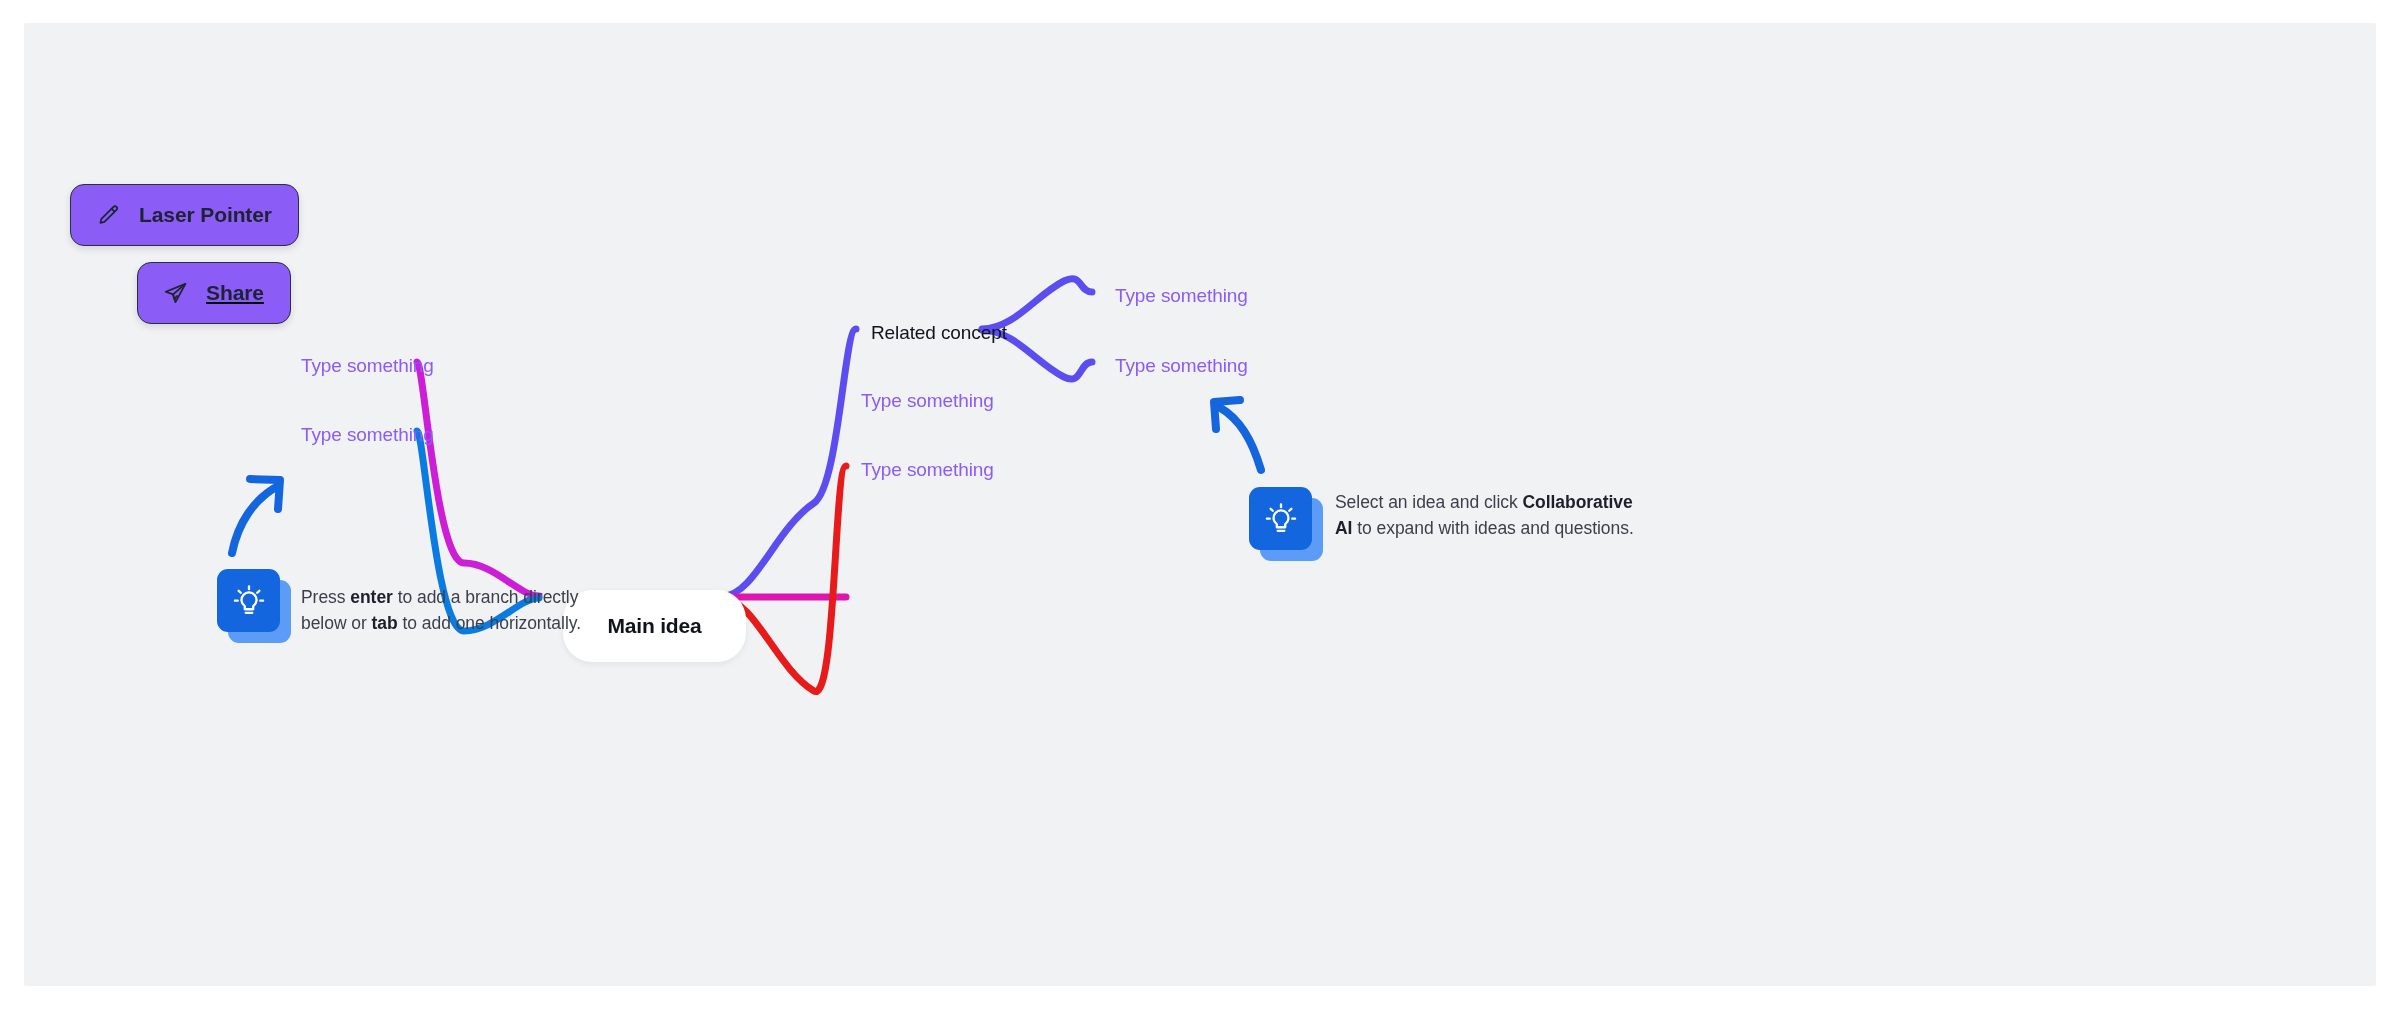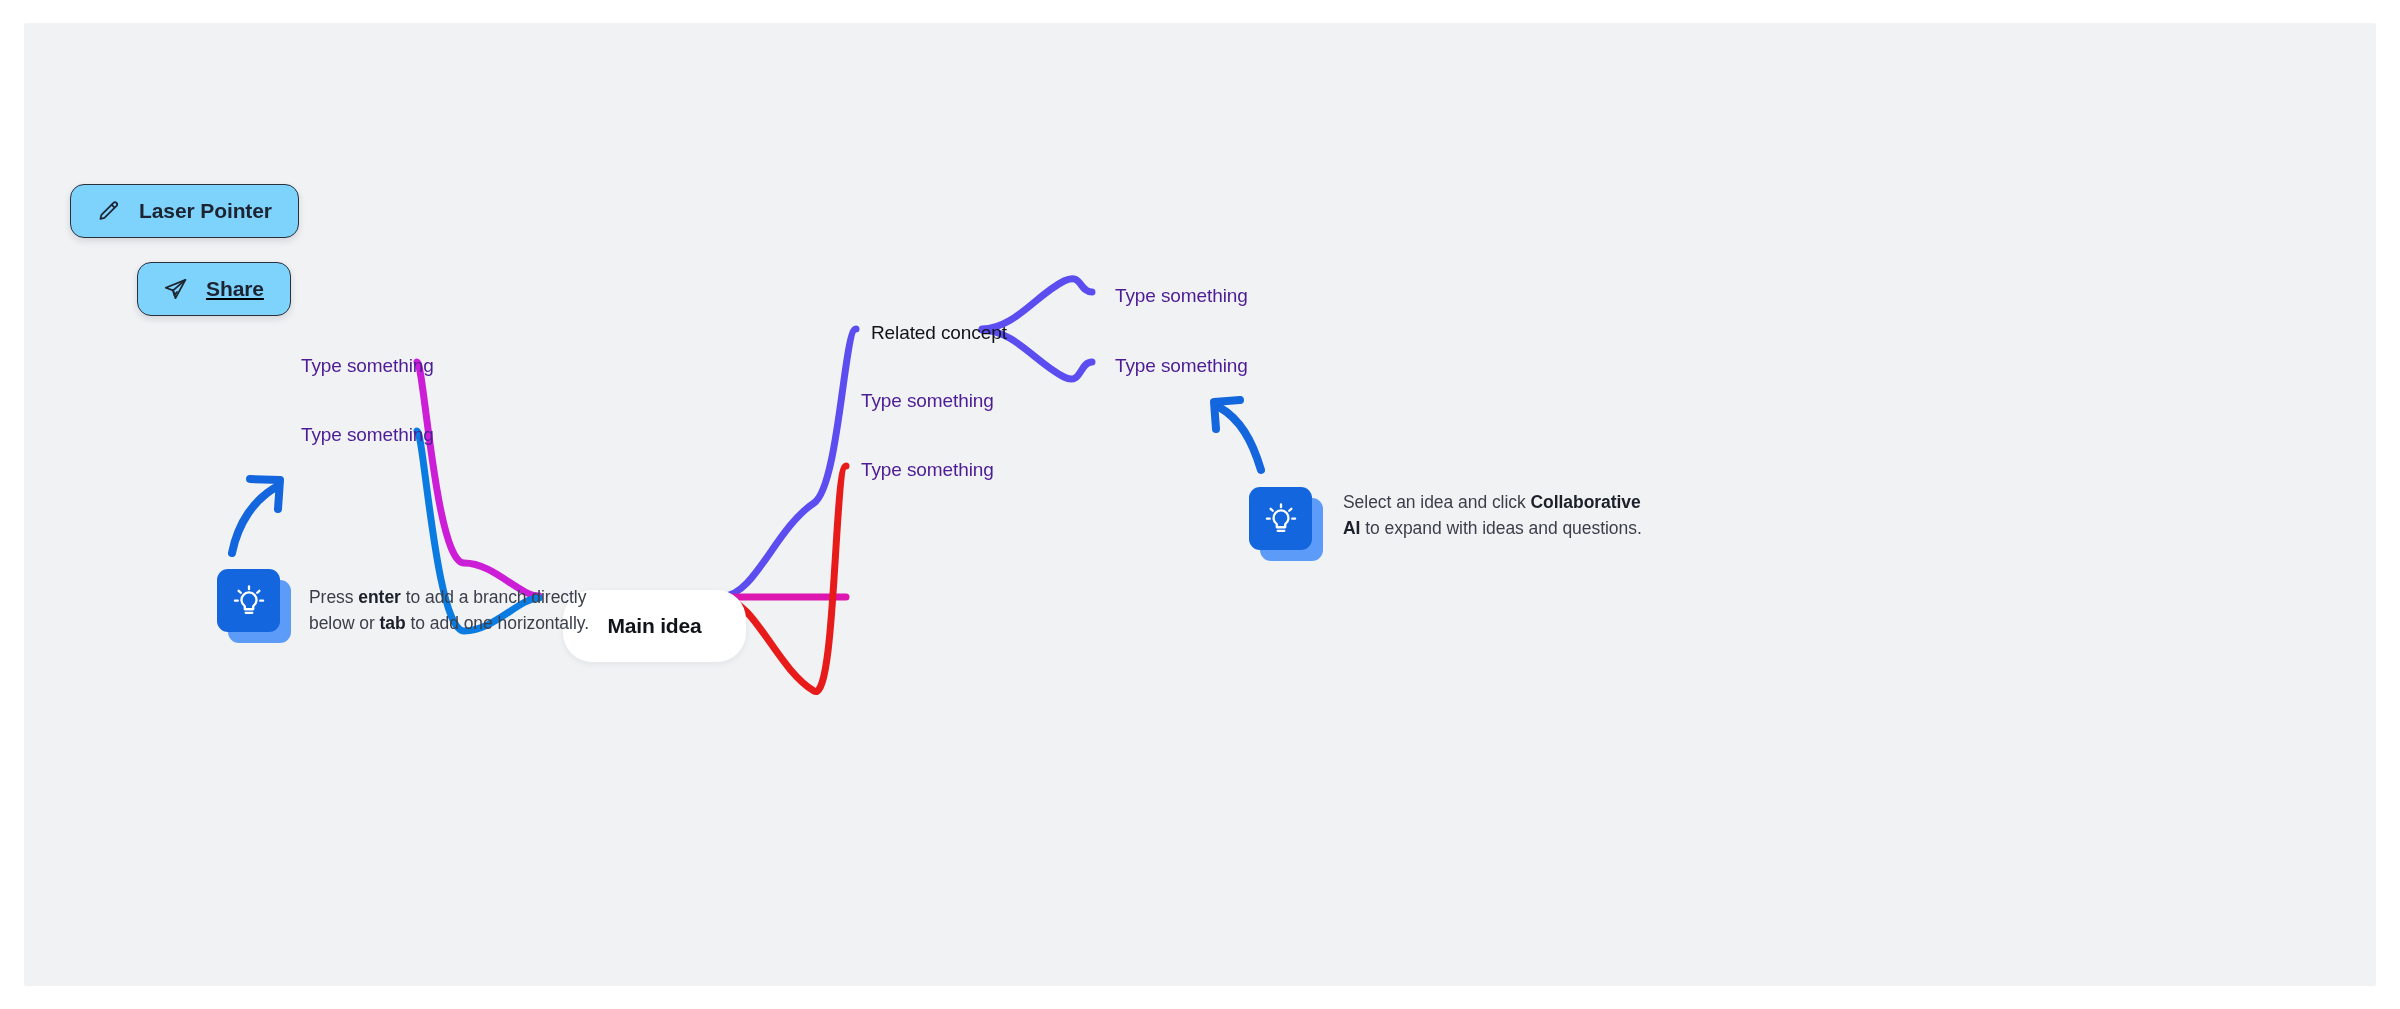--- a/index.html
+++ b/index.html
@@ -39,23 +39,23 @@
     height: 963px;
     pointer-events: none;
   }
 
   
   .tool-btn {
     position: absolute;
     display: flex;
     align-items: center;
     gap: 16px;
-    height: 54px;
+    height: 62px;
     padding: 0 26px 0 22px;
-    background: #7dd3fc;
+    background: #8b5cf6;
     border: 1.6px solid #2a2f3a;
     border-radius: 14px;
     box-shadow: 0 3px 7px rgba(20,25,40,0.13);
     cursor: pointer;
     user-select: none;
   }
   .tool-btn .label {
     font-size: 21px;
     font-weight: 700;
     color: #1d2330;
@@ -97,28 +97,28 @@
     color: #10131a;
     letter-spacing: -0.2px;
   }
 
   .node-text {
     font-size: 19px;
     line-height: 1;
     letter-spacing: -0.1px;
   }
   .node-filled { color: #10131a; font-weight: 400; margin-left: 8px; }
-  .node-placeholder { color: #4c1d95; font-weight: 400; }
+  .node-placeholder { color: #8b5cf6; font-weight: 400; }
 
   
   .hint {
     position: absolute;
     display: flex;
     align-items: flex-start;
-    gap: 8px;
+    gap: 0;
   }
 
   .hint-icon-wrap {
     position: relative;
     width: 74px;
     height: 74px;
     flex: none;
   }
   .hint-icon-shadow {
     position: absolute;

